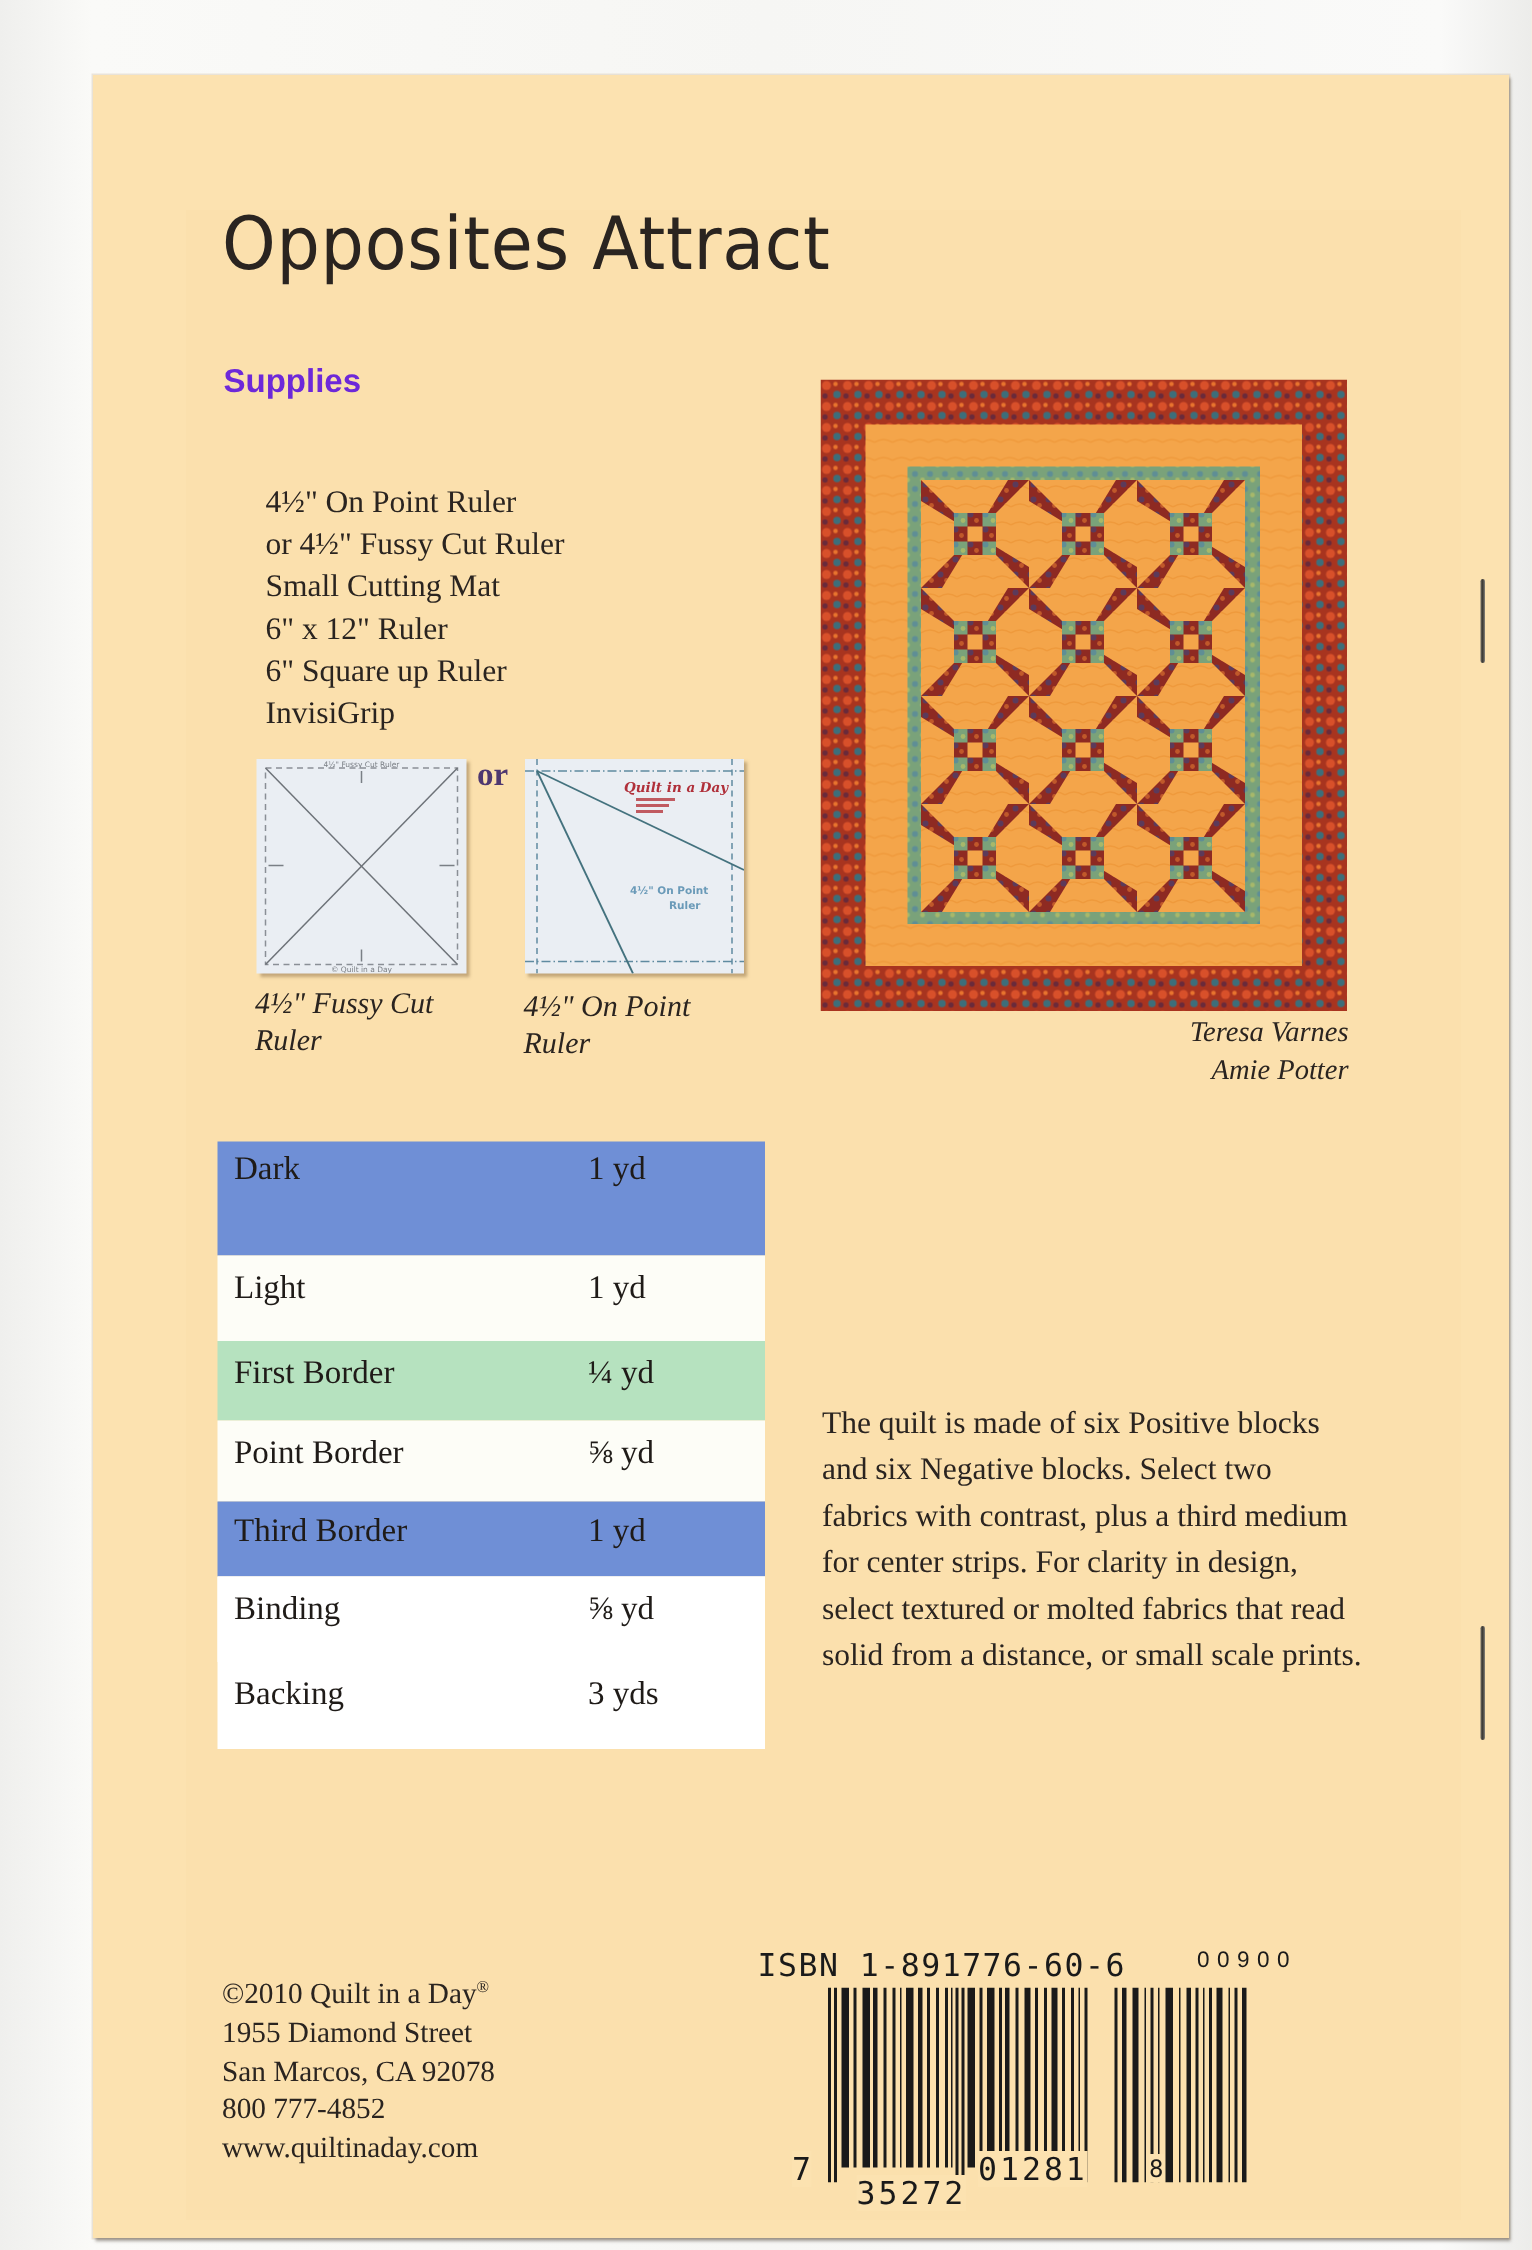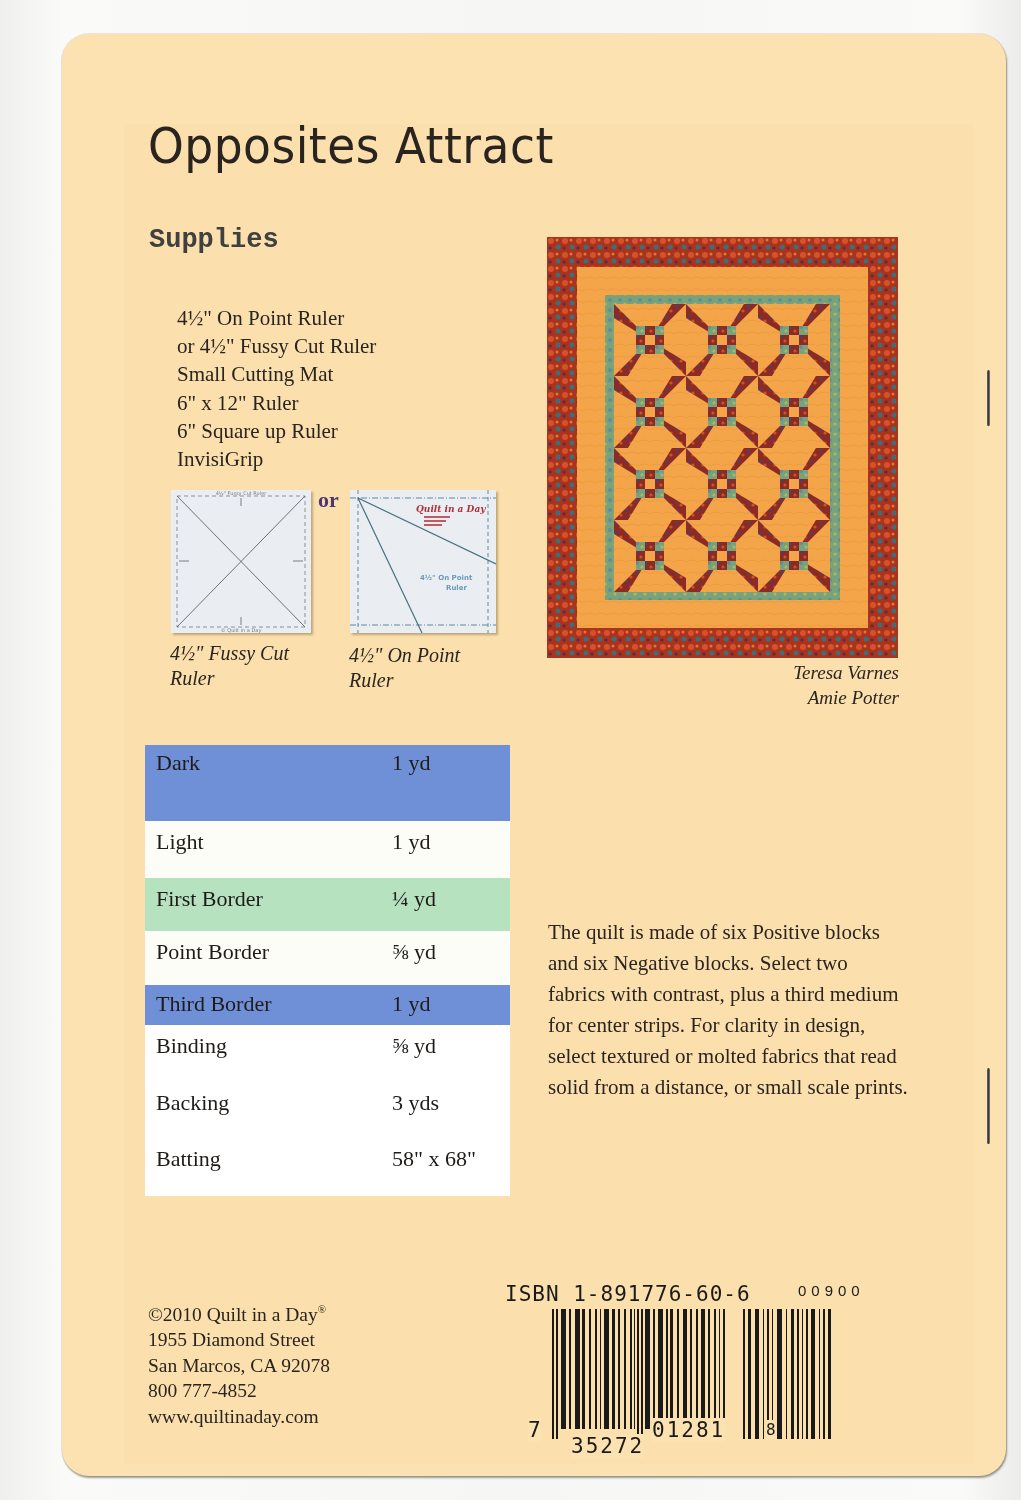--- a/index.html
+++ b/index.html
@@ -2,35 +2,35 @@
 <html><head>
   <meta charset="utf-8">
   <style>
     * { box-sizing: border-box; margin: 0; padding: 0; }
     html, body { width: 1021px; height: 1500px; background: #f4f4f2; overflow: hidden; }
     body { position: relative; font-family: "Liberation Serif", "DejaVu Serif", serif; }
 
     .sleeve { position: absolute; left: 0; top: 0; width: 1021px; height: 1500px;
       background: linear-gradient(90deg, #efefed 0%, #fafaf8 6%, #f6f6f4 50%, #fafaf9 94%, #ececea 100%); }
 
-    .page { position: absolute; left: 62px; top: 34px; width: 944px; height: 1442px;
+    .page { position: absolute; left: 62px; top: 50px; width: 944px; height: 1442px;
       background: #fce2b0;
       box-shadow: 1px 2px 2px rgba(90,80,70,0.55), 0 0 0 1px rgba(200,180,150,0.3);
-      overflow: hidden; border-radius: 27px; }
+      overflow: hidden; }
     .page-inner { position: absolute; left: 62px; top: 90px; width: 850px; height: 1340px;
       background: rgba(250,222,170,0.35); }
 
     .staple { position: absolute; width: 3px; background: linear-gradient(90deg,#6f6a62,#3a3833,#8a857c); border-radius: 2px; }
 
     .title { position: absolute; left: 86px; top: 84px; font-family: "DejaVu Sans", sans-serif;
       font-weight: 200; font-size: 49px; color: #2a2420; letter-spacing: 0.5px; transform: scaleX(0.93); transform-origin: left; }
     .title { font-weight: normal; -webkit-text-stroke: 0; }
 
-    .h2 { position: absolute; font-family: Liberation Mono, monospace; font-weight: bold;
-      color: #404040; font-size: 27px; }
+    .h2 { position: absolute; font-family: Liberation Sans, sans-serif; font-weight: bold;
+      color: #6d28d9; font-size: 22px; }
 
     .supplies-list { position: absolute; left: 115px; top: 270px; list-style: none; }
     .supplies-list li { font-size: 21px; color: #2a2420; line-height: 28.2px; }
 
     .or-label { position: absolute; left: 256px; top: 453px; font-weight: bold; font-size: 22px; color: #4e3770; }
 
     .ruler { position: absolute; background: #eaeef3; box-shadow: 2px 2px 2px rgba(140,110,70,0.5); }
     .ruler svg { position: absolute; left: 0; top: 0; }
 
     .ruler-caption { position: absolute; font-style: italic; font-size: 20px; color: #2a2420; line-height: 25px; }
@@ -191,35 +191,31 @@
       <td class="amt" style="padding-top:8px;">1 yd</td>
     </tr>
     <tr class="row-green" style="height:53px;">
       <td style="padding-top:8px;">First Border</td>
       <td class="amt" style="padding-top:8px;">¼ yd</td>
     </tr>
     <tr class="row-white" style="height:54px;">
       <td style="padding-top:8px;">Point Border</td>
       <td class="amt" style="padding-top:8px;">⅝ yd</td>
     </tr>
-    <tr class="row-dark" style="height:40px;">
+    <tr class="row-dark" style="height:50px;">
       <td style="padding-top:6px;">Third Border</td>
       <td class="amt" style="padding-top:6px;">1 yd</td>
     </tr>
     <tr style="height:57px; background:#ffffff;">
       <td style="padding-top:8px; background:#fff;">Binding</td>
       <td class="amt" style="padding-top:8px; background:#fff;">⅝ yd</td>
     </tr>
     <tr style="height:58px;">
       <td style="padding-top:8px; background:#fff;">Backing</td>
       <td class="amt" style="padding-top:8px; background:#fff;">3 yds</td>
-    </tr>
-    <tr style="height:56px;">
-      <td style="padding-top:6px; background:#fff;">Batting</td>
-      <td class="amt" style="padding-top:6px; background:#fff;">58" x 68"</td>
     </tr>
   </tbody>
     </table>
 
   <p class="select-body">The quilt is made of six Positive blocks and six Negative blocks. Select two fabrics with contrast, plus a third medium for center strips. For clarity in design, select textured or molted fabrics that read solid from a distance, or small scale prints.</p>
 
   <div class="address">
     <div><span>©2010 Quilt in a Day</span><sup>®</sup></div>
     <div>1955 Diamond Street</div>
     <div>San Marcos, CA 92078</div>

